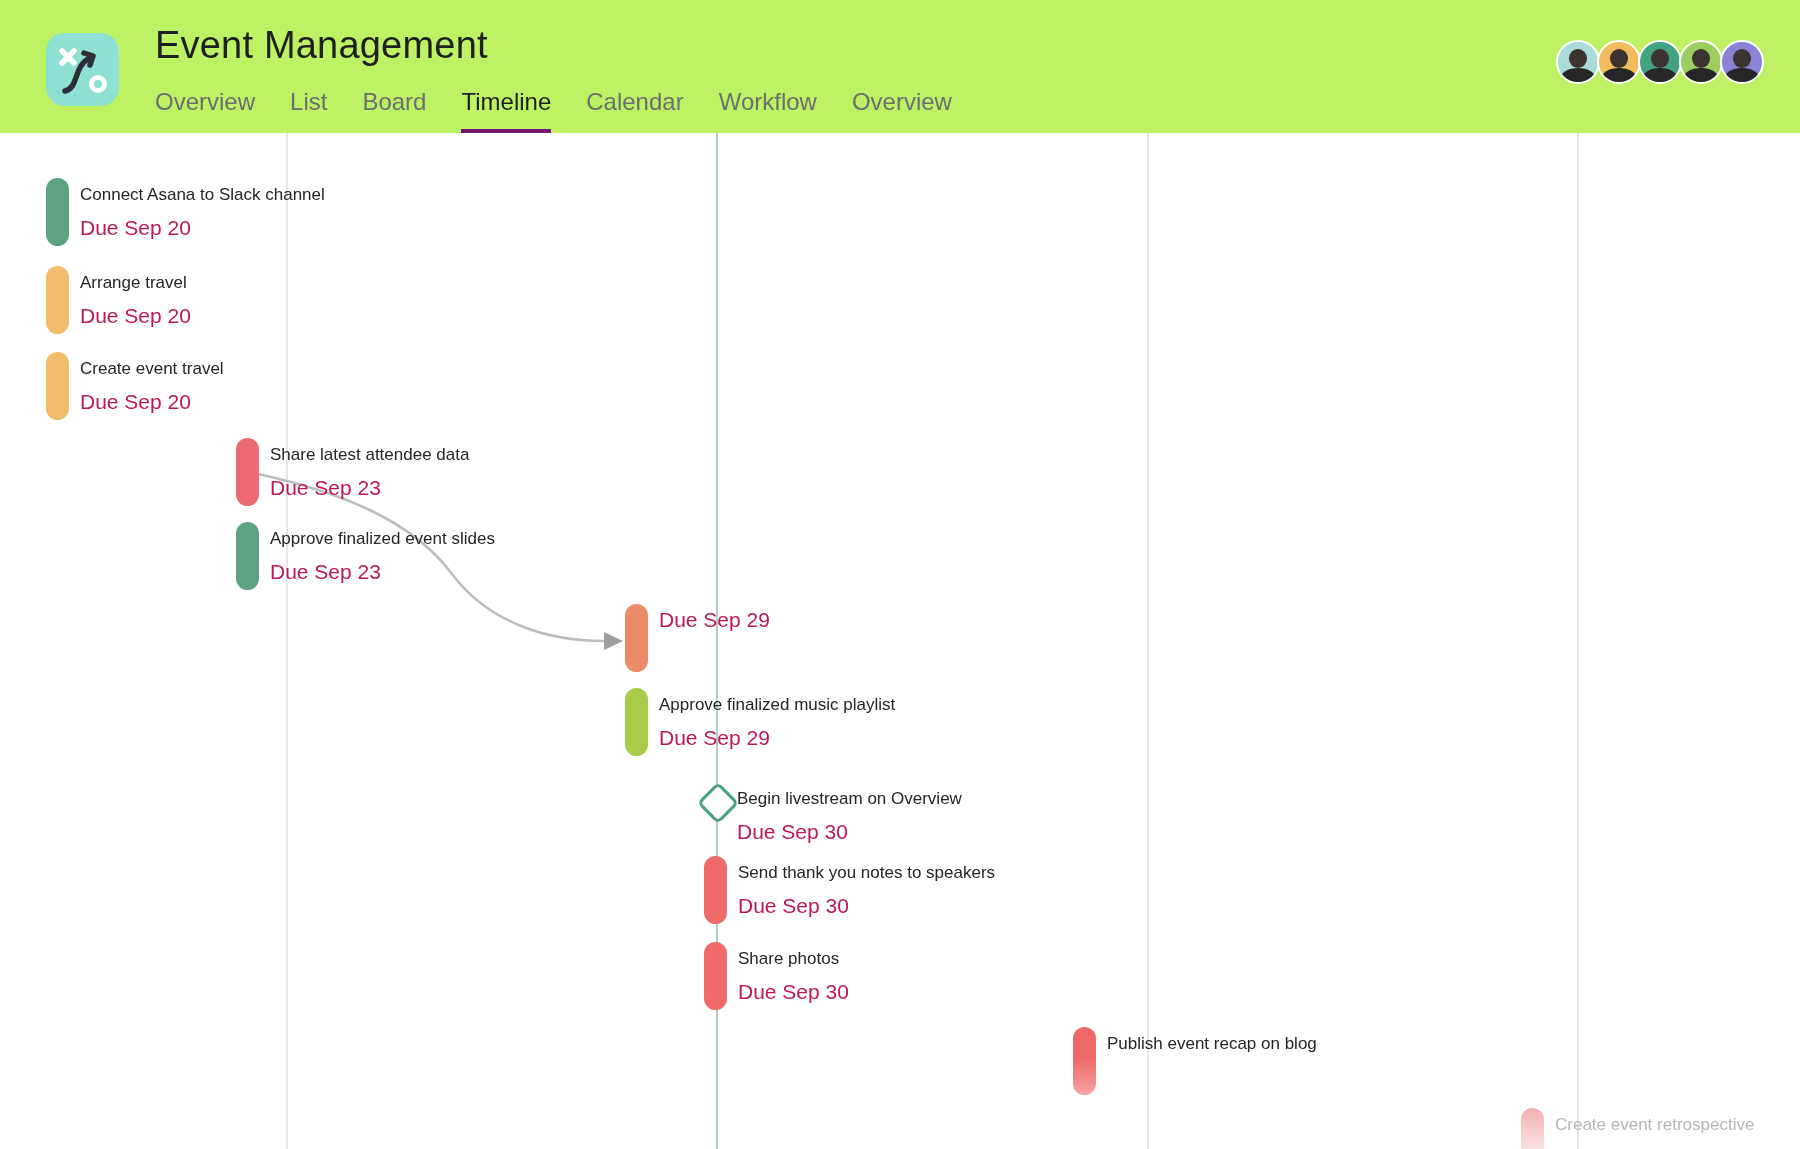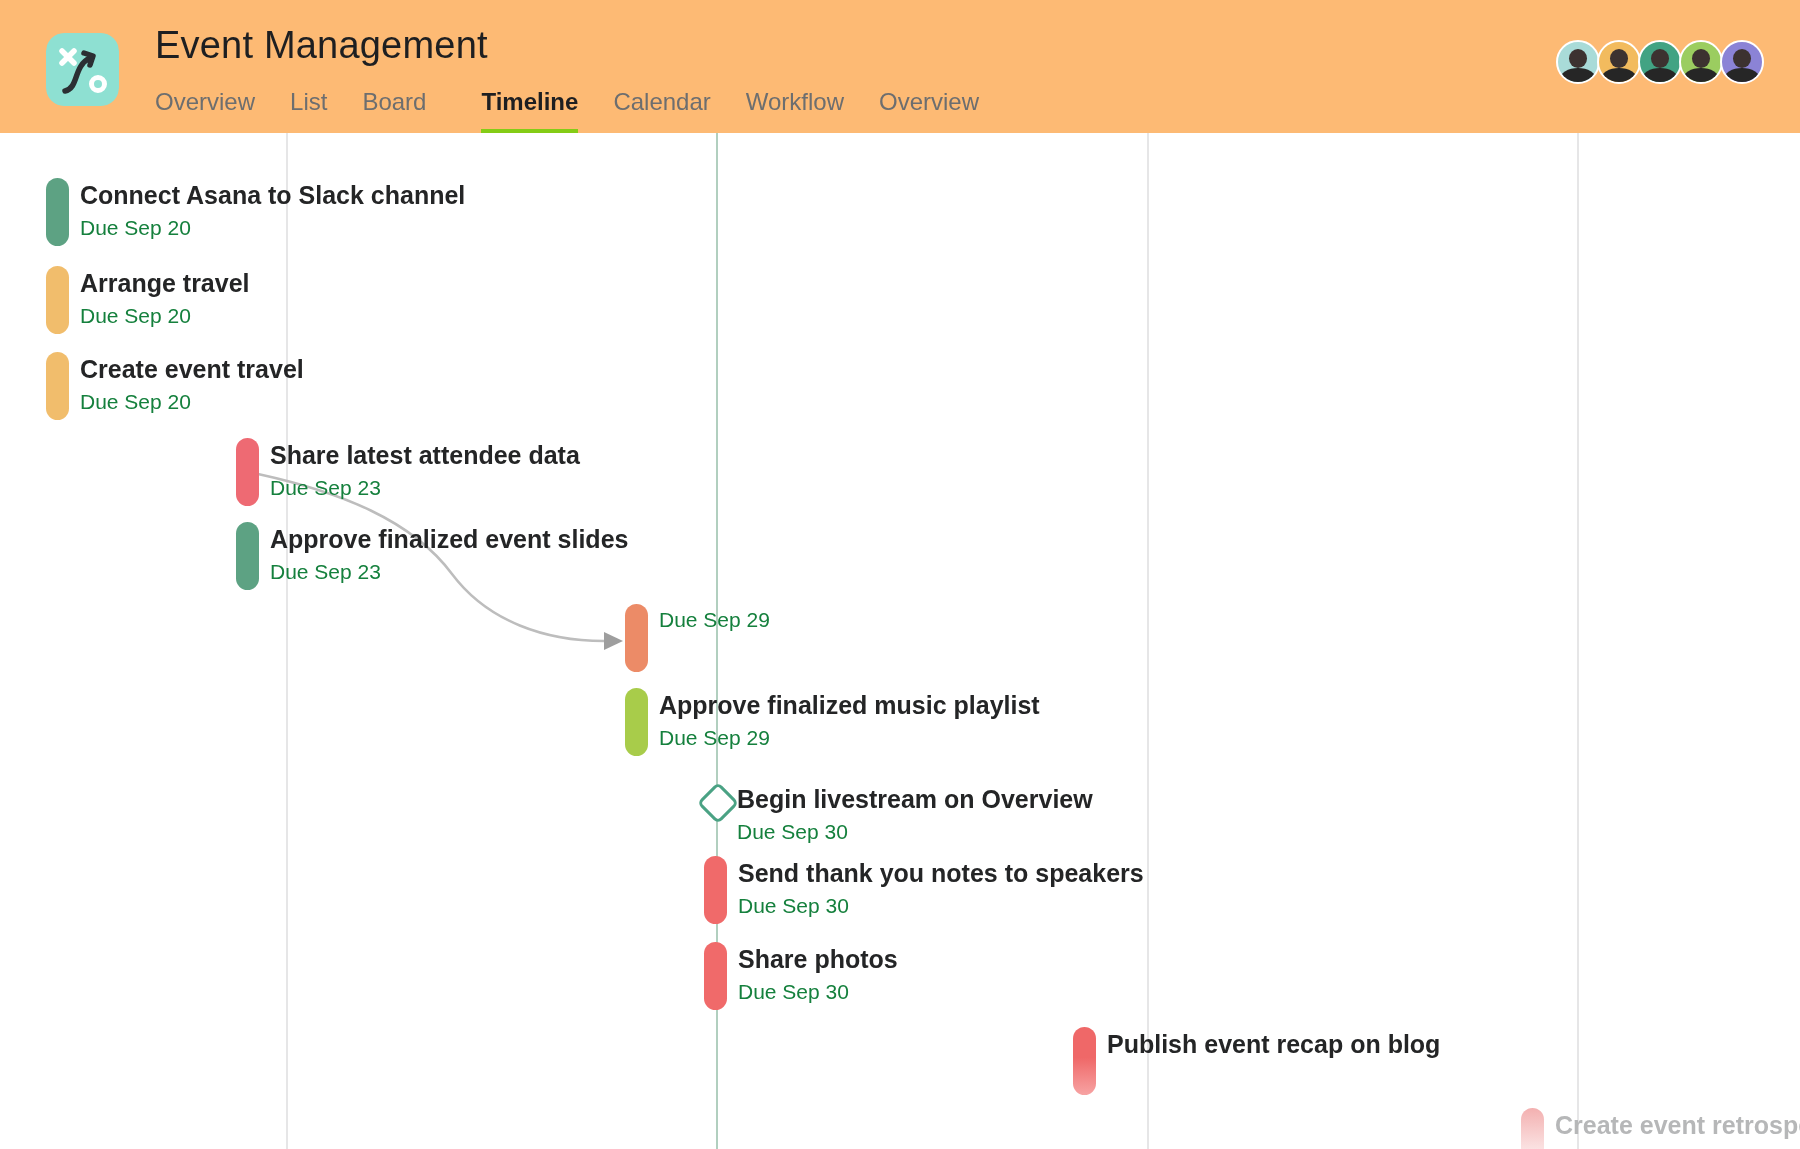--- a/index.html
+++ b/index.html
@@ -1,38 +1,38 @@
 <!DOCTYPE html>
 <html><head>
 <meta charset="utf-8">
 <style>
   html,body{margin:0;padding:0;width:1800px;height:1149px;overflow:hidden;background:#ffffff;
     font-family:"Liberation Sans","DejaVu Sans",sans-serif;color:#1e1f21;}
   
-  .header{position:absolute;left:0;top:0;width:1800px;height:133px;background:#fdba74;z-index:5;}
+  .header{position:absolute;left:0;top:0;width:1800px;height:133px;background:#bef264;z-index:5;}
   .app-icon{position:absolute;left:46px;top:33px;width:73px;height:73px;border-radius:18px;}
   .page-title{position:absolute;left:155px;top:24px;font-size:38px;font-weight:500;letter-spacing:.2px;}
   .nav{position:absolute;left:155px;top:88px;display:flex;align-items:flex-start;}
   .nav-item{font-size:24px;color:#6d6e6f;margin-right:35px;padding-bottom:13px;cursor:pointer;white-space:nowrap;}
-  .nav-item.active{color:#1e1f21;font-weight:700;border-bottom:4px solid #84cc16;margin-left:20px;}
+  .nav-item.active{color:#1e1f21;font-weight:400;border-bottom:4px solid #701a75;}
   .avatars{position:absolute;top:40px;left:1556px;display:flex;}
   .avatar{width:44px;height:44px;border-radius:50%;margin-right:-3px;position:relative;overflow:hidden;border:2px solid #fff;box-sizing:border-box;}
   .avatar .head{position:absolute;left:11px;top:7px;width:18px;height:19px;border-radius:50%;background:#3c3230;}
   .avatar .body{position:absolute;left:2px;top:26px;width:36px;height:22px;border-radius:50% 50% 0 0;background:#262626;}
   
   .canvas{position:absolute;left:0;top:133px;width:1800px;height:1016px;}
   .gridline{position:absolute;top:0;bottom:0;width:2px;background:#e6e6e7;}
   .today-line{position:absolute;top:0;bottom:0;width:2px;background:#b1cfbf;}
   .task{position:absolute;}
   .bar{position:absolute;left:0;top:0;width:23px;height:68px;border-radius:12px;cursor:pointer;}
   .milestone{position:absolute;left:0;top:6px;width:24px;height:24px;border:3px solid #4aa284;border-radius:6px;
     transform:rotate(45deg);background:#fff;cursor:pointer;}
   .task-text{position:absolute;left:34px;top:0;white-space:nowrap;}
-  .task-title{font-size:25px;line-height:34px;color:#242526;cursor:pointer;font-weight:bold;}
-  .task-due{font-size:21px;line-height:31px;color:#15803d;}
+  .task-title{font-size:17px;line-height:34px;color:#242526;cursor:pointer;}
+  .task-due{font-size:21px;line-height:31px;color:#be185d;}
   .task.faded .task-title{color:#b6b7b8;}
   .dep-svg{position:absolute;left:0;top:0;pointer-events:none;}
 </style>
 </head>
 <body>
 
 <div class="header">
   <svg class="app-icon" viewBox="0 0 73 73">
     <rect x="0" y="0" width="73" height="73" rx="18" fill="#8ee0d2"></rect>
     <g stroke="#ffffff" stroke-width="5.5" stroke-linecap="round" fill="none">

